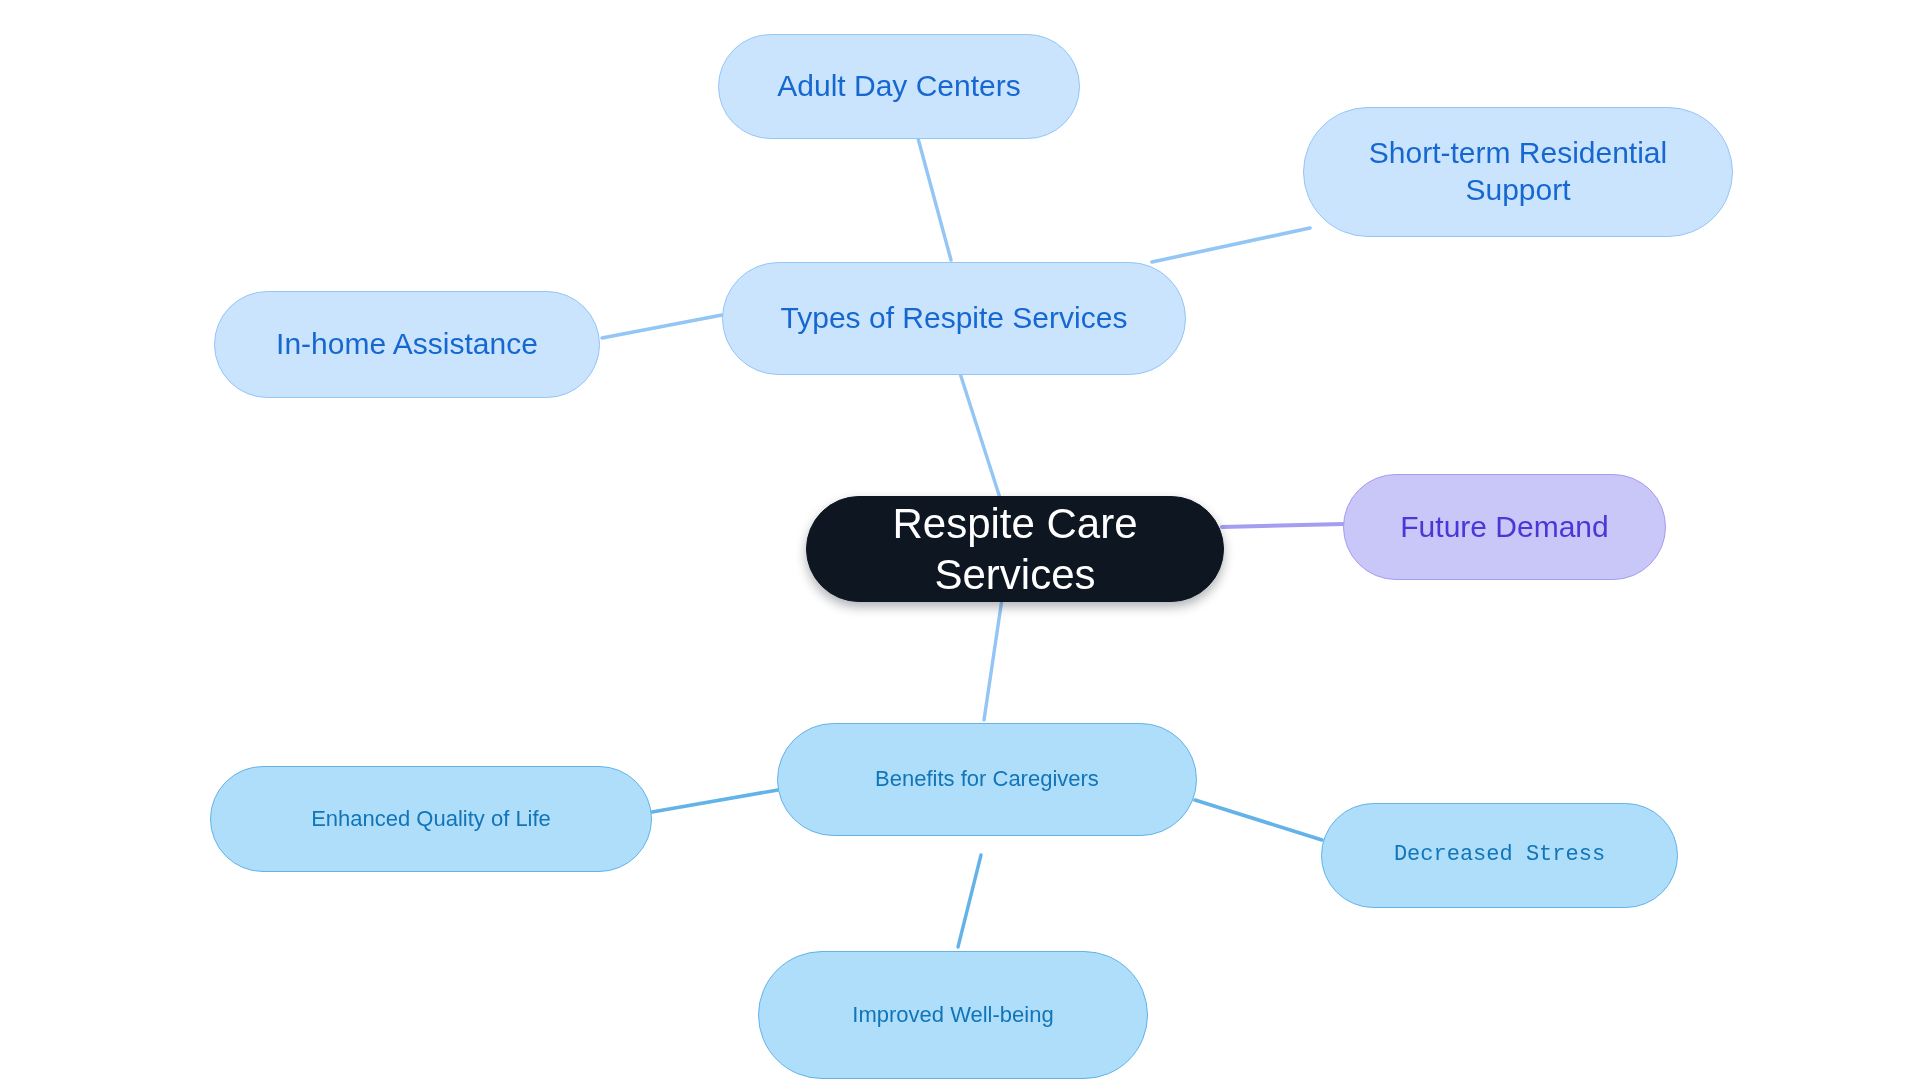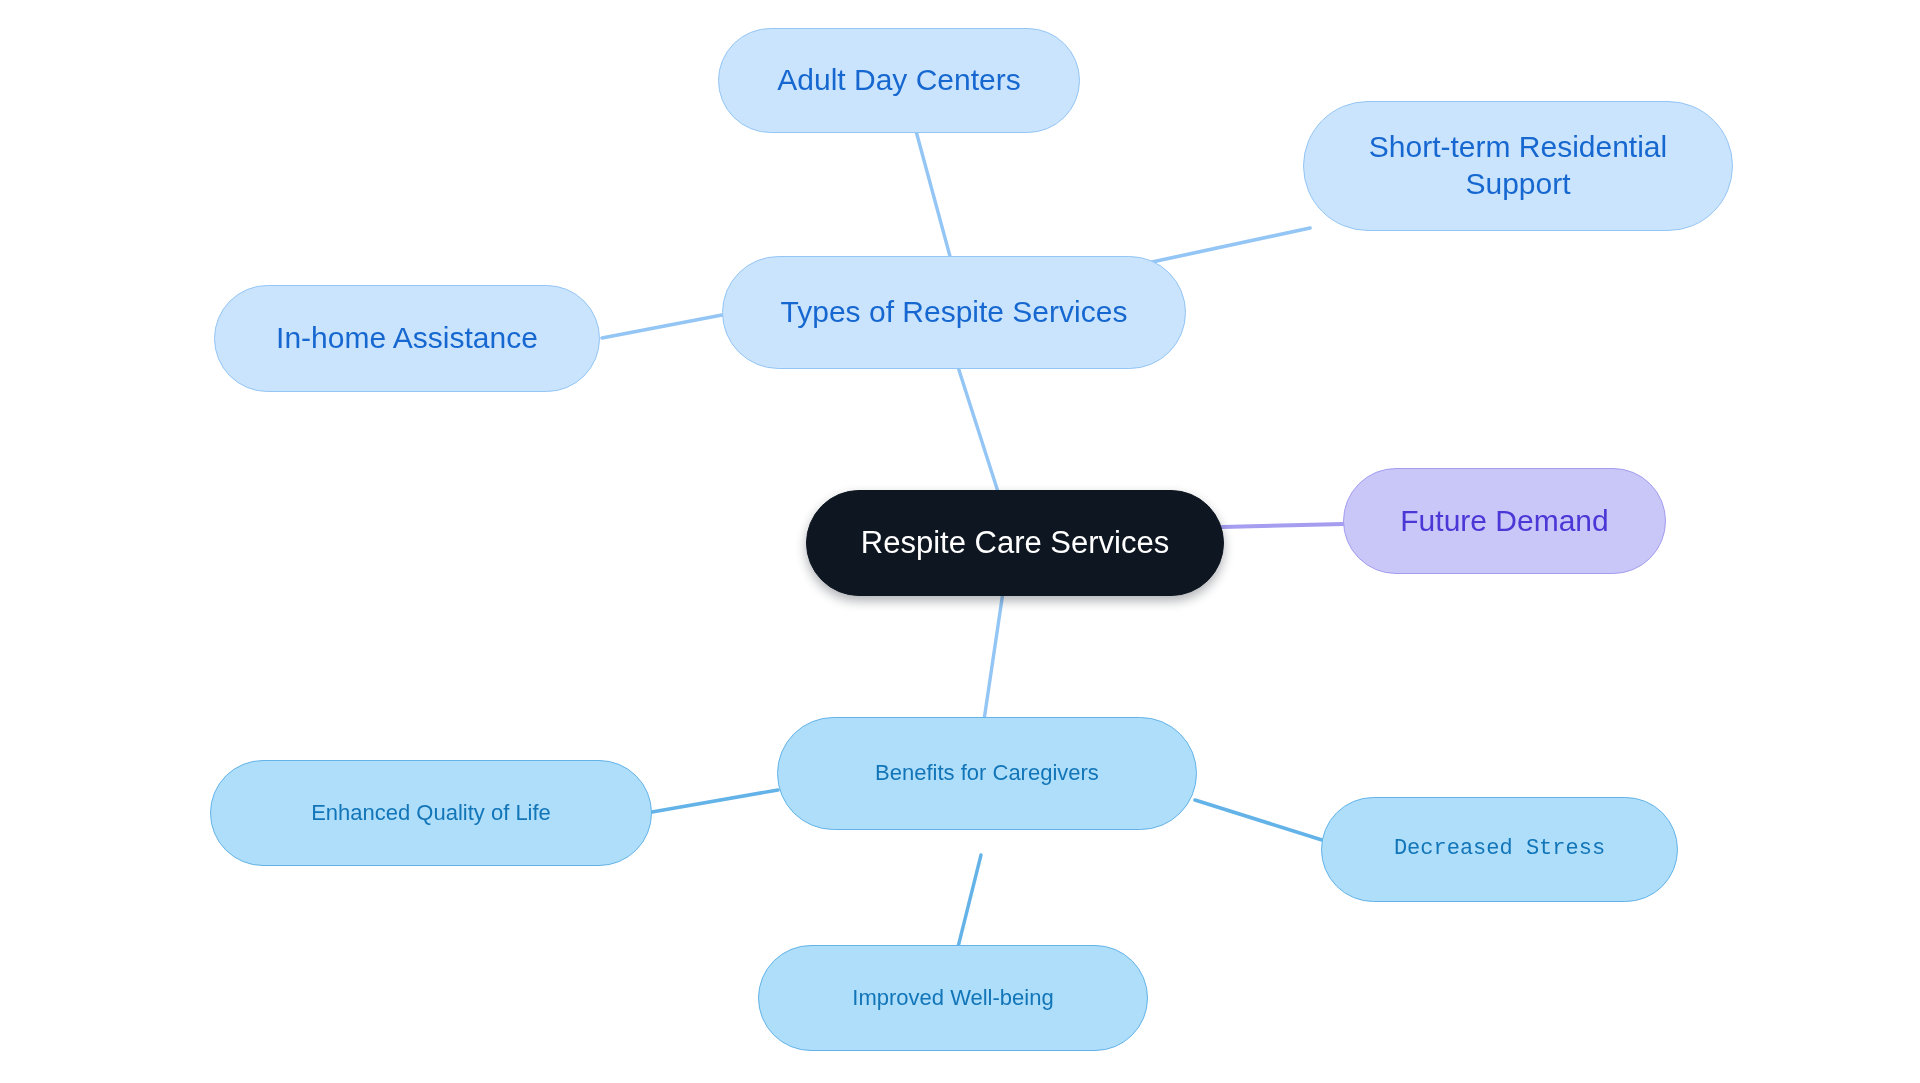--- a/index.html
+++ b/index.html
@@ -35,28 +35,29 @@
     display: flex;
     align-items: center;
     justify-content: center;
     text-align: center;
     border-radius: 999px;
     border-style: solid;
     border-width: 1.5px;
     line-height: 1.22;
     white-space: pre-line;
     padding: 3px 18px;
+    margin-top: 6px;
   }
 
   
   .node.root {
     background: #0E1621;
     border-color: #0E1621;
     color: #ffffff;
-    font-size: 31px;
+    font-size: 42px;
     box-shadow: 0 5px 11px rgba(15,22,33,0.33);
   }
 
   
   .node.pale {
     background: #CBE4FD;
     border-color: #93C5F5;
     color: #1668D0;
     font-size: 30px;
   }
@@ -133,17 +134,17 @@
   </div>
 
   <div class="node sky" style="left:210px; top:760px; width:442px; height:106px;">
     <span>Enhanced Quality of Life</span>
   </div>
 
   <div class="node sky" style="left:1321px; top:797px; width:357px; height:105px;font-family:Liberation Mono, monospace;">
     <span>Decreased Stress</span>
   </div>
 
-  <div class="node sky" style="left:758px; top:945px; width:390px; height:106px;">
+  <div class="node sky" style="left:758px; top:945px; width:390px; height:128px;">
     <span>Improved Well-being</span>
   </div>
 
 </div>
 
 </body></html>

